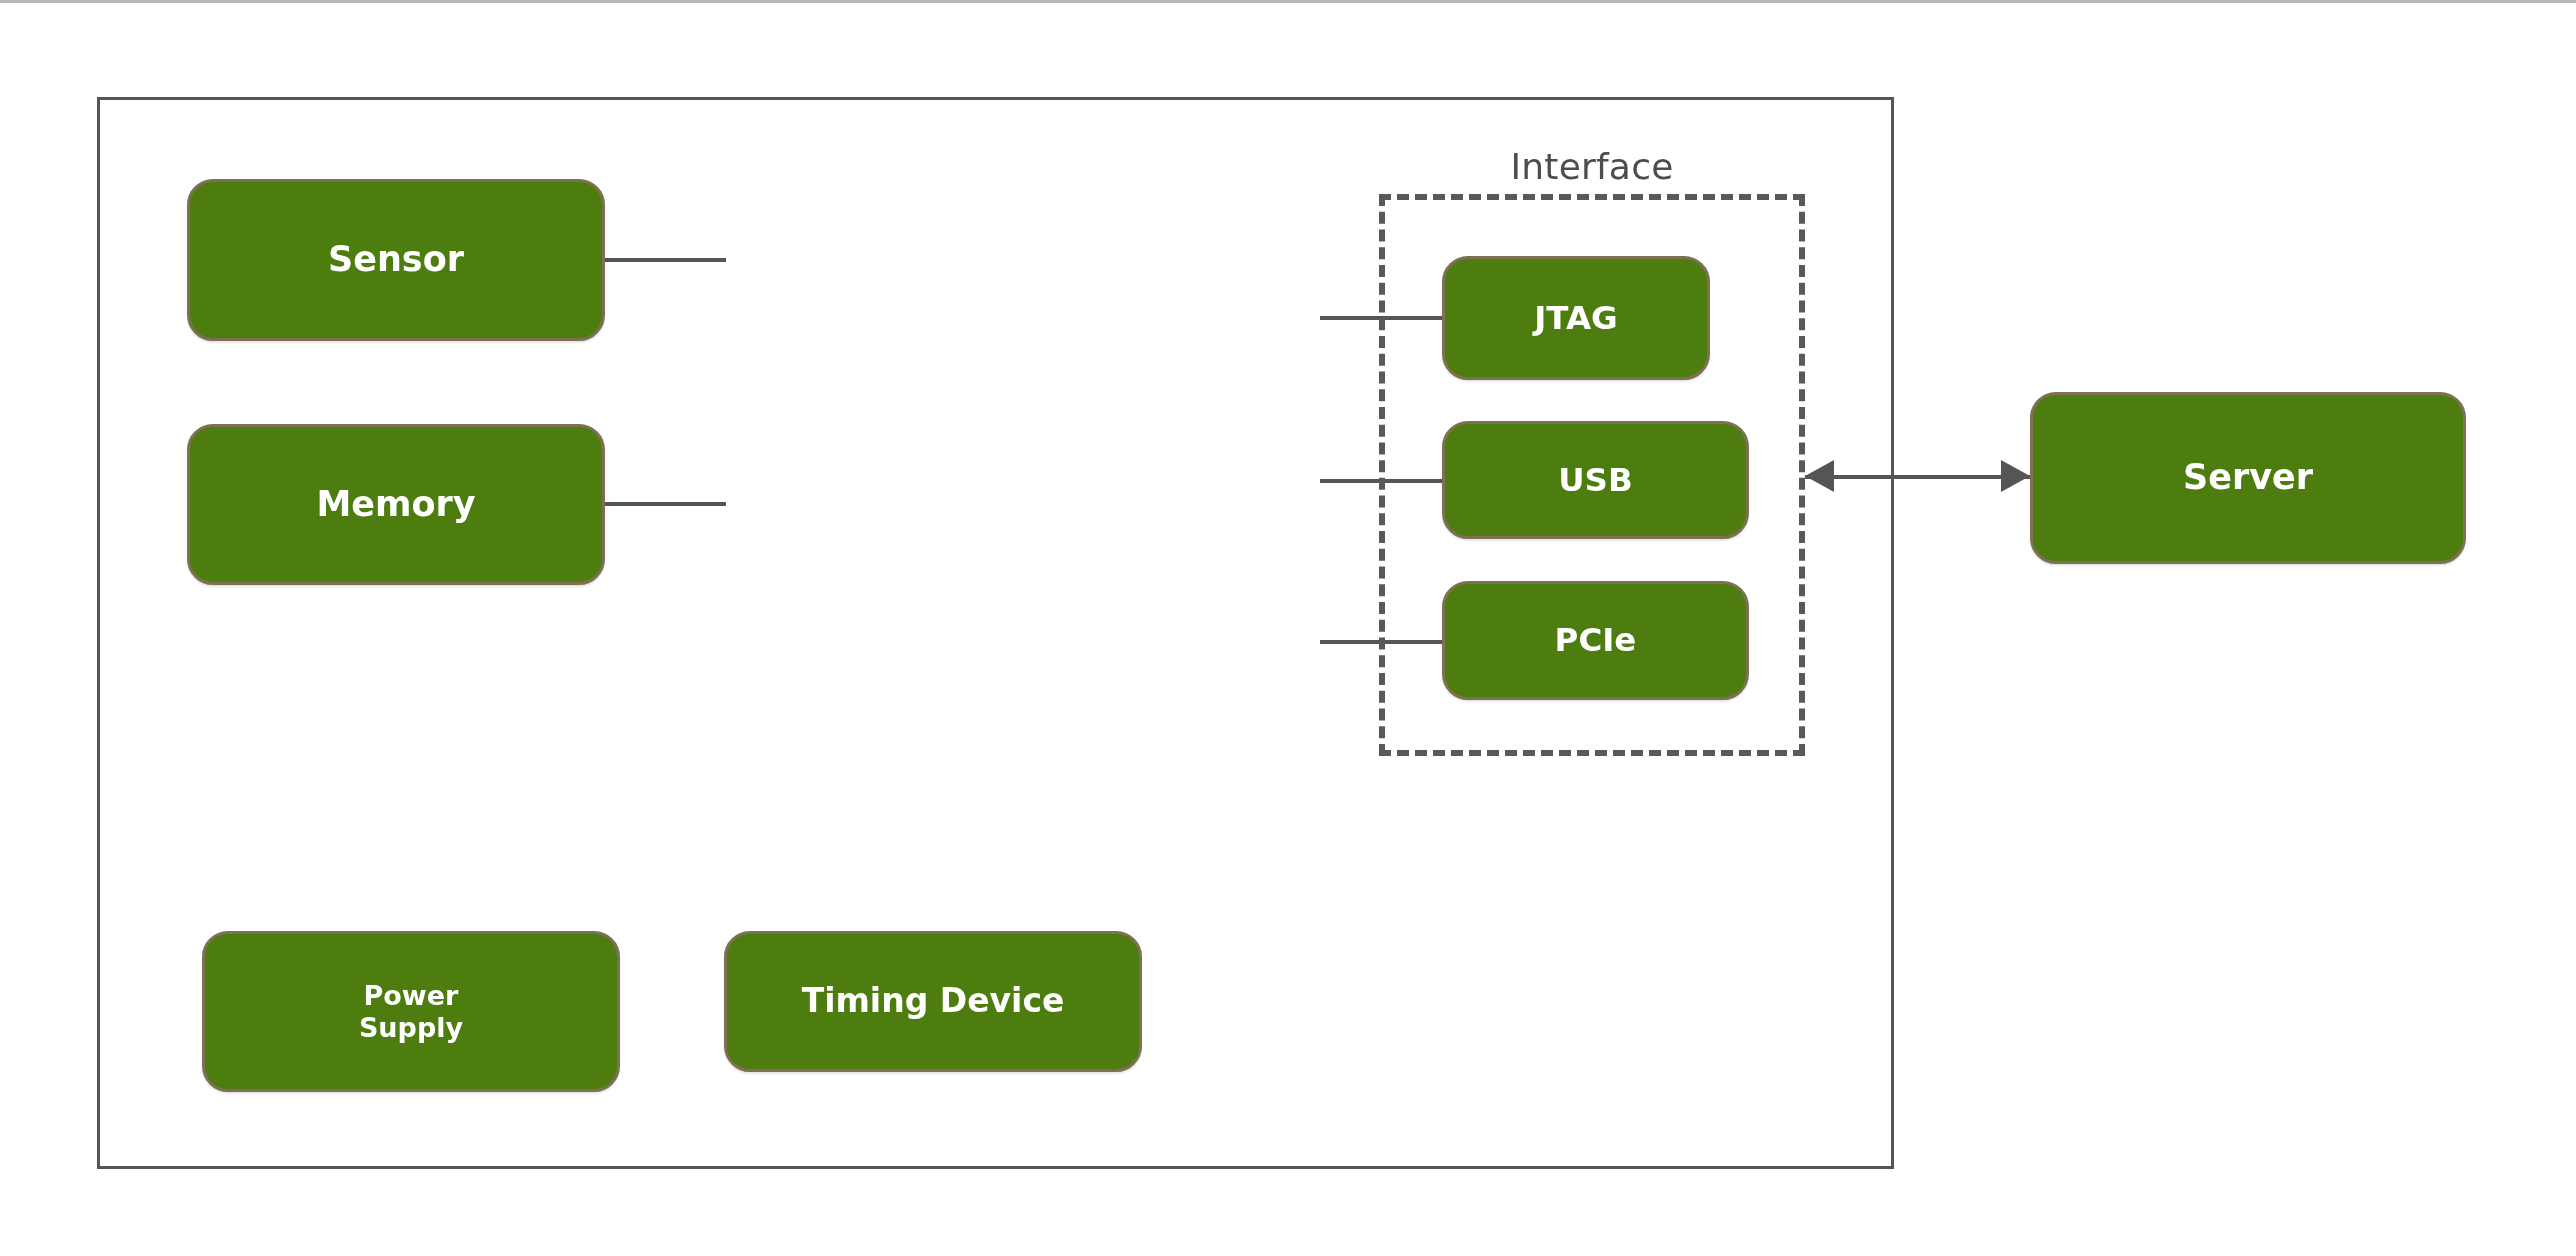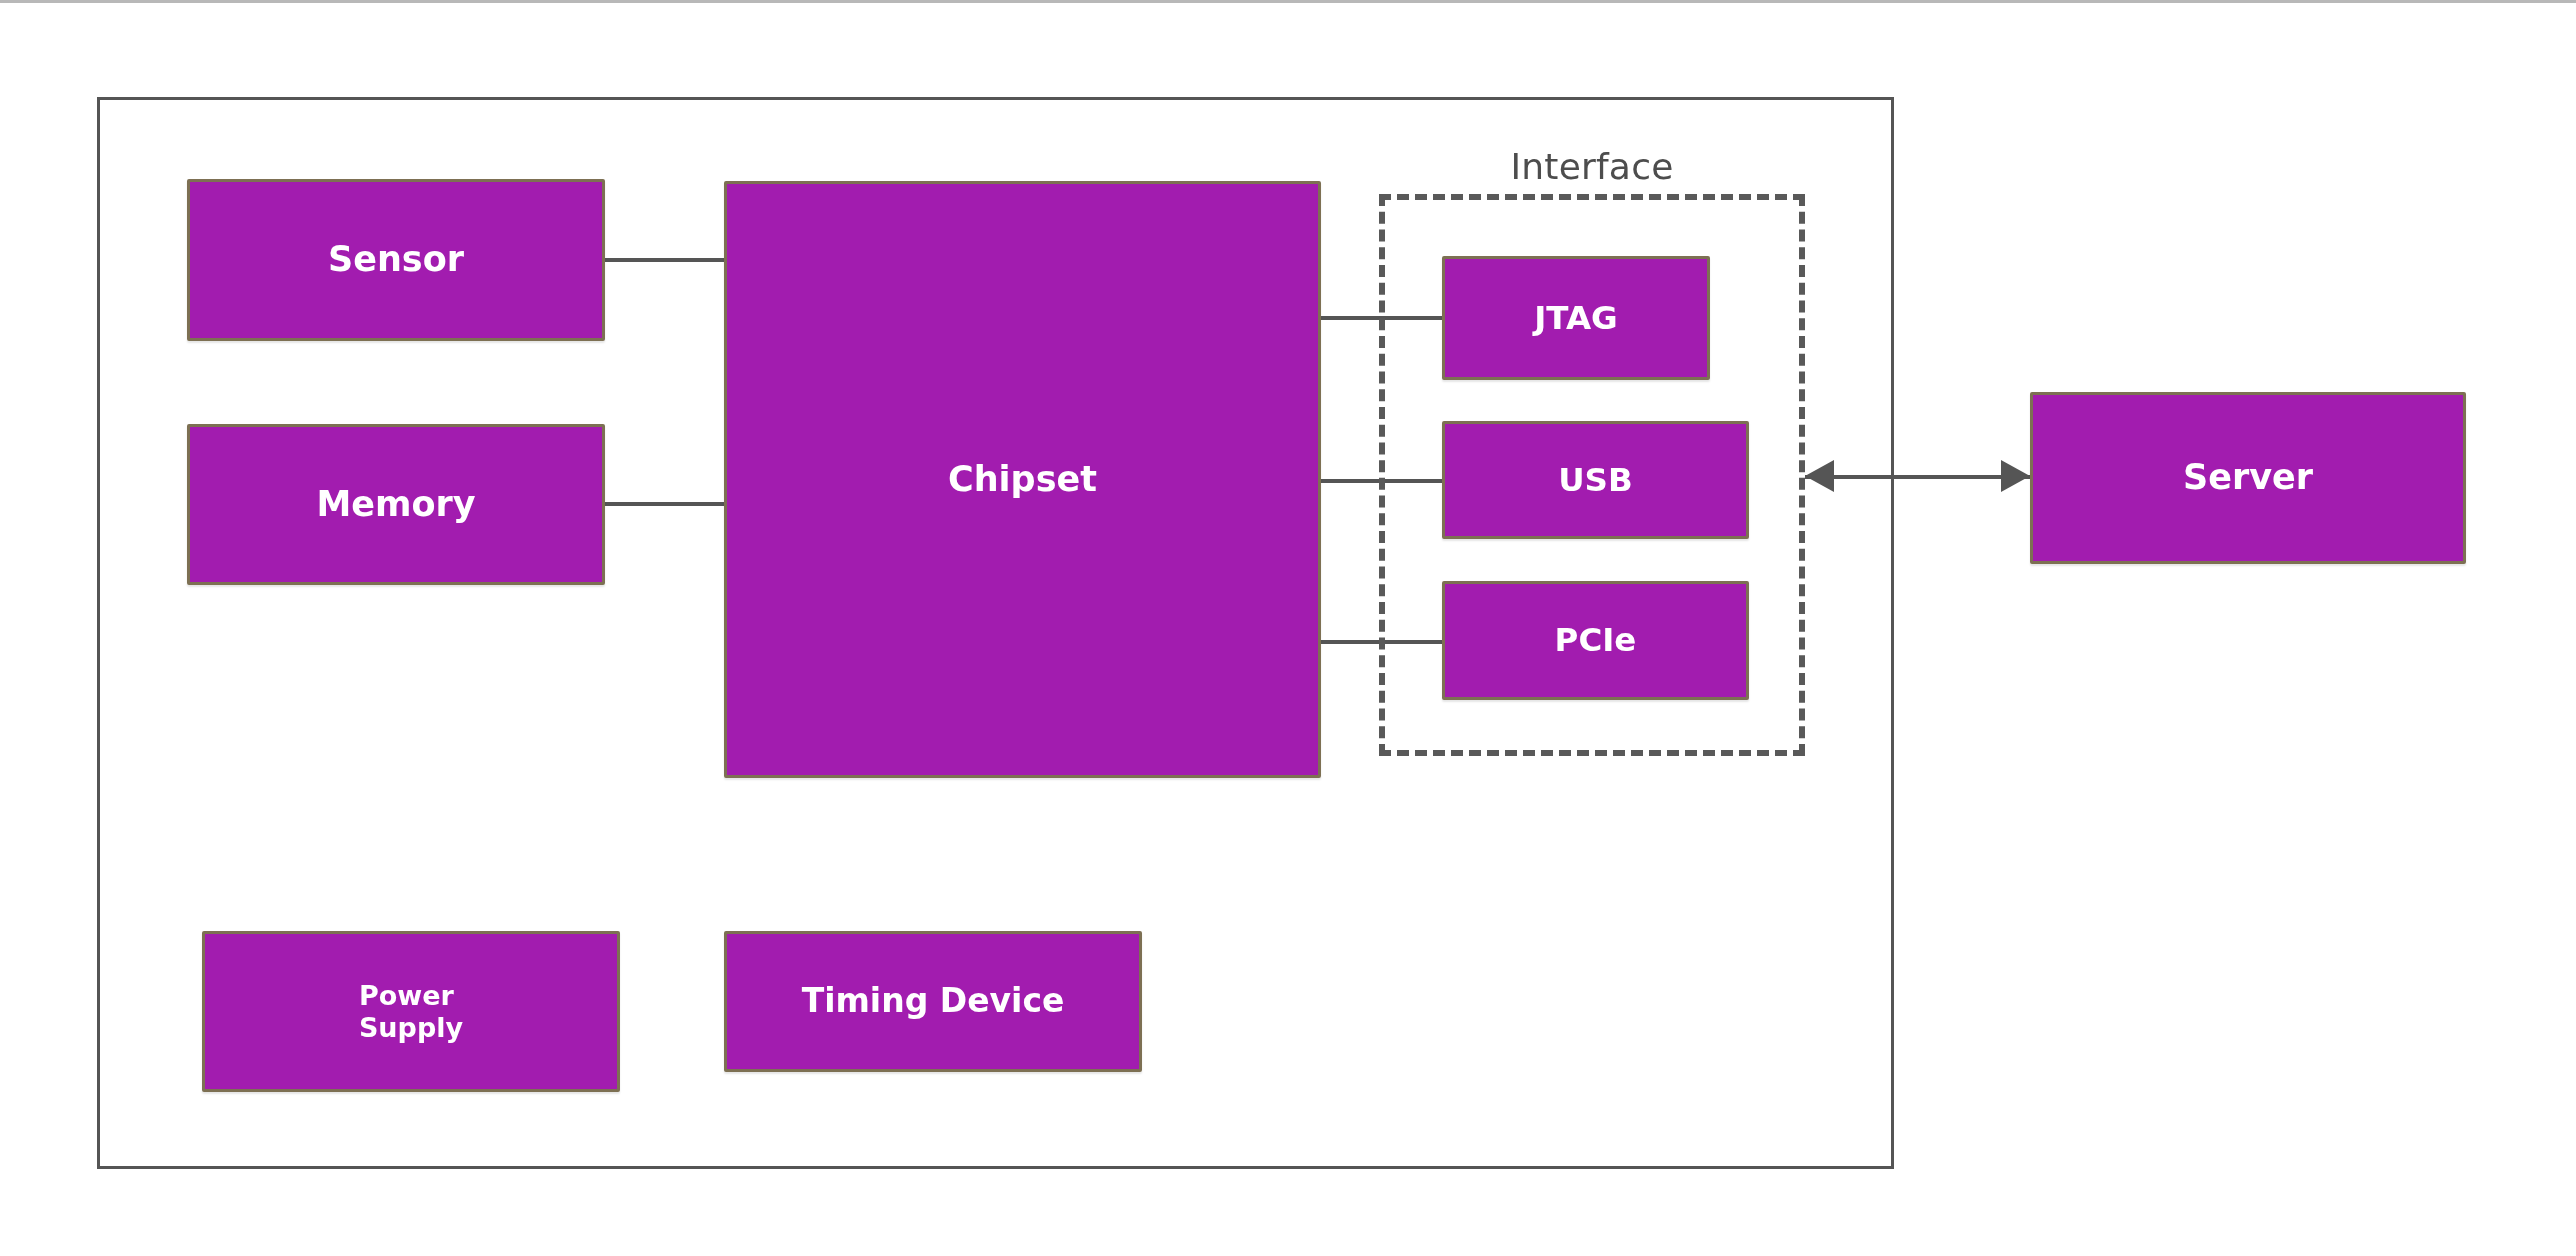--- a/index.html
+++ b/index.html
@@ -58,29 +58,29 @@
     font-size: 36px;
     color: #4d4d4d;
     font-family: "DejaVu Sans", sans-serif;
     letter-spacing: 0.2px;
     white-space: nowrap;
   }
   
   .block {
     position: absolute;
     box-sizing: border-box;
-    background: #a21caf;
+    background: #4d7c0f;
     border: 3.9px solid #7d7053;
-    border-radius: 2px;
+    border-radius: 26px;
     color: #ffffff;
     font-weight: bold;
     display: flex;
     align-items: center;
     justify-content: center;
-    text-align: left;
+    text-align: center;
     line-height: 1.18;
     font-family: "DejaVu Sans", sans-serif;
     box-shadow: 0 2px 2px rgba(0,0,0,0.10);
   }
   .block .label { white-space: pre-line; display: block; }
 
   #blk-sensor        { left: 187px;  top: 179px;  width: 418px; height: 162px; font-size: 35px; }
   #blk-memory        { left: 187px;  top: 424px;  width: 418px; height: 161px; font-size: 35px; }
   #blk-chipset       { left: 724px;  top: 181px;  width: 597px; height: 597px; font-size: 35px; }
   #blk-jtag          { left: 1442px; top: 256px;  width: 268px; height: 124px; font-size: 32.5px; }
@@ -144,23 +144,20 @@
   <div class="arrow-head" id="arrow-head-right"></div>
 
   <div class="block" id="blk-sensor">
     <span class="label">Sensor</span>
   </div>
 
   <div class="block" id="blk-memory">
     <span class="label">Memory</span>
   </div>
 
-  <div class="block" id="blk-chipset">
-    <span class="label">Chipset</span>
-  </div>
 
   <div class="block" id="blk-jtag">
     <span class="label">JTAG</span>
   </div>
 
   <div class="block" id="blk-usb">
     <span class="label">USB</span>
   </div>
 
   <div class="block" id="blk-pcie">

